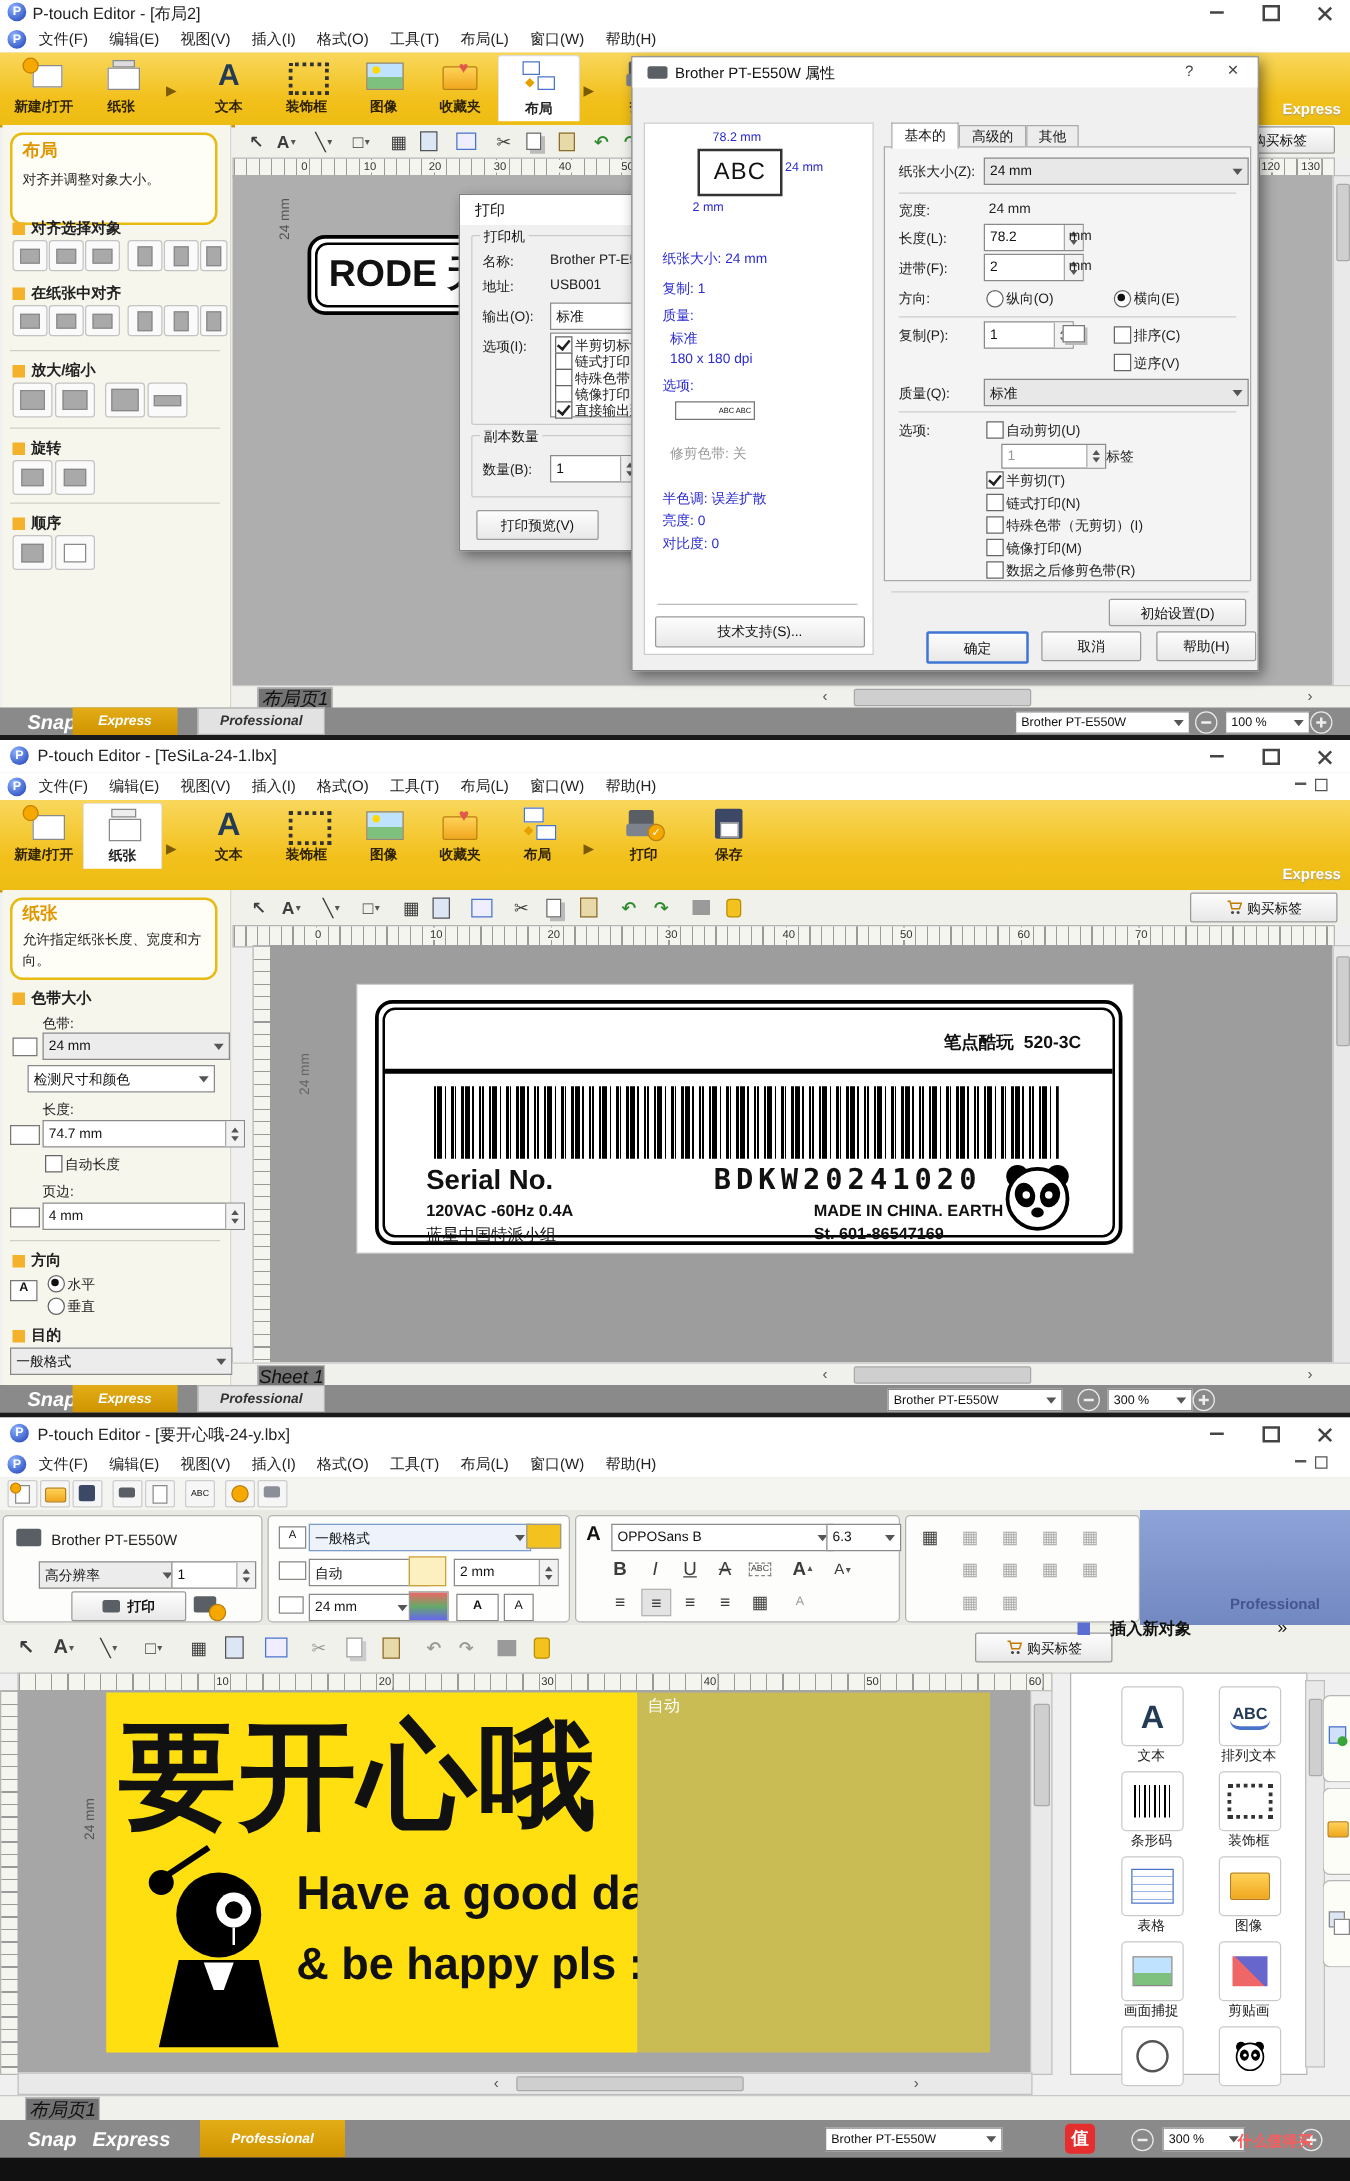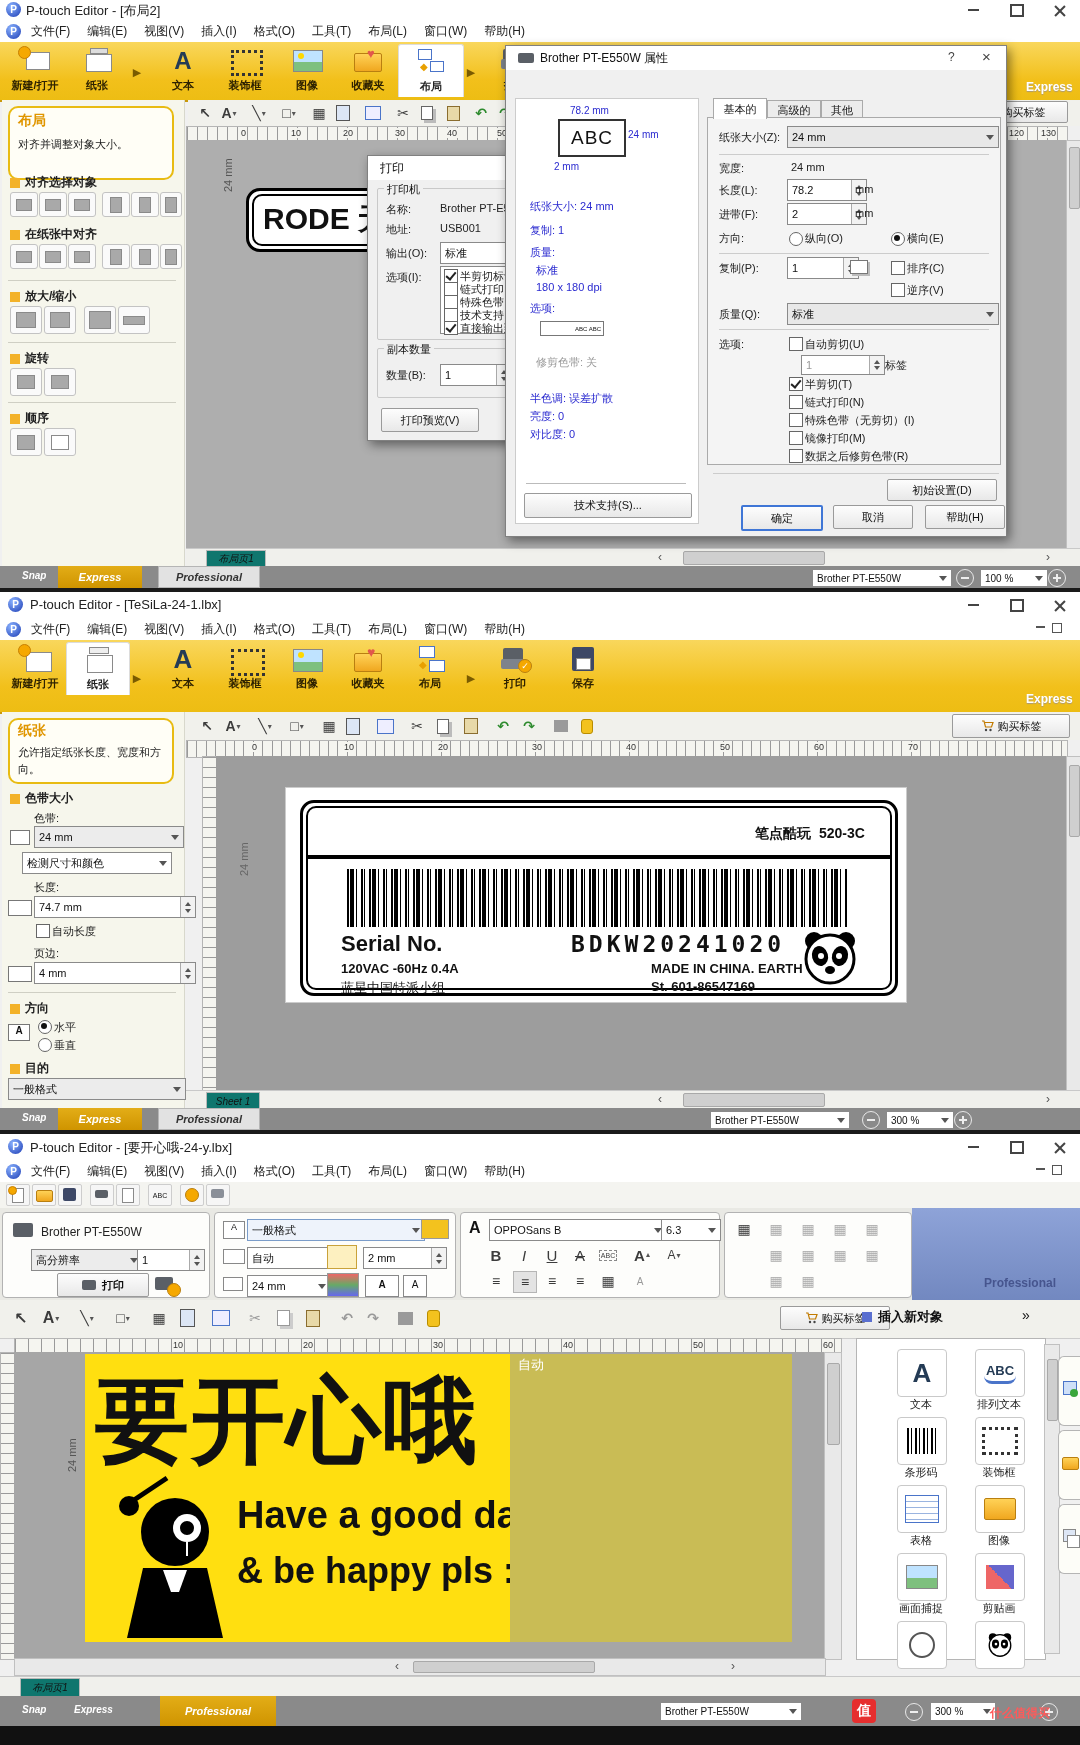--- a/index.html
+++ b/index.html
@@ -46,23 +46,23 @@
   .ico .tri{font-size:8px;color:#555;margin-left:1px}
   .ruler{position:absolute;background:#f5f5f0;border:1px solid #b5b5b5;background-image:repeating-linear-gradient(90deg,#9a9a9a 0 1px,transparent 1px 10px)}
   .vruler{position:absolute;background:#f5f5f0;border:1px solid #b5b5b5;background-image:repeating-linear-gradient(180deg,#9a9a9a 0 1px,transparent 1px 10px)}
   .rnum{position:absolute;font-size:9px;color:#333;background:#f5f5f0;padding:0 1px}
   .canvas1{position:absolute;background:#aeaeae}
   .canvas2{position:absolute;background:#9d9d9d}
   .canvas3{position:absolute;background:#a6a6a6}
   .vscroll{position:absolute;background:#e9e9e9;border:1px solid #c0c0c0}
   .thumb{position:absolute;background:#cfcfcf;border:1px solid #a9a9a9;border-radius:2px}
   .sheetbar{position:absolute;background:#f0f0ec;border-top:1px solid #c9c9c9}
-  .sheettab{position:absolute;background:#0f766e;border:1px solid #b9b9b9;border-bottom:0;font-size:10px;display:flex;align-items:center;justify-content:center;font-style:italic}
+  .sheettab{position:absolute;background:#737373;border:1px solid #b9b9b9;border-bottom:0;font-size:15px;display:flex;align-items:center;justify-content:center;font-style:italic}
   .status{position:absolute;left:0;right:0;background:#8a8a8a}
-  .sntxt{position:absolute;color:#fff;font-size:10px;font-weight:bold;font-style:italic}
+  .sntxt{position:absolute;color:#fff;font-size:16px;font-weight:bold;font-style:italic}
   .extab{position:absolute;background:linear-gradient(#e3ad17,#cf9400);color:#fff;font-weight:bold;font-size:11px;font-style:italic;display:flex;align-items:center;justify-content:center}
   .prtab{position:absolute;background:#e2e2e2;color:#333;font-weight:bold;font-size:11px;font-style:italic;display:flex;align-items:center;justify-content:center;border:1px solid #b5b5b5}
   .ddl{position:absolute;background:#fff;border:1px solid #8a8a8a;font-size:11px;display:flex;align-items:center;padding:0 4px;white-space:nowrap;overflow:hidden}
   .ddl .chv{margin-left:auto;border:4px solid transparent;border-top:5px solid #555;transform:translateY(2px)}
   .spnbox{position:absolute;background:#fff;border:1px solid #8a8a8a;font-size:11px;display:flex;align-items:center;padding:0 16px 0 4px;white-space:nowrap}
   .spn{position:absolute;right:0;top:0;bottom:0;width:14px;border-left:1px solid #aaa;display:flex;flex-direction:column;align-items:center;justify-content:space-around;background:#f2f2f2}
   .spn .up{border:3px solid transparent;border-bottom:4px solid #555}
   .spn .dn{border:3px solid transparent;border-top:4px solid #555}
   .dlg{position:absolute;background:#f0f0f0;border:1px solid #808080;box-shadow:3px 4px 10px rgba(0,0,0,.45)}
   .dlgttl{position:absolute;left:0;right:0;top:0;background:#fff;display:flex;align-items:center;font-size:12px}
@@ -373,21 +373,21 @@
         </div>
     <div class="lbl" style="left:18px;top:114px">选项(I):</div>
     <div class="a" style="left:72px;top:110px;width:158px;height:66px;background:#fff;border:1px solid #8a8a8a">
       <span class="ck on" style="left:3px;top:2px"></span>
           <span class="lbl" style="left:19px;top:2px">半剪切标记</span>
       <span class="ck" style="left:3px;top:15px"></span>
           <span class="lbl" style="left:19px;top:15px">链式打印</span>
       <span class="ck" style="left:3px;top:28px"></span>
           <span class="lbl" style="left:19px;top:28px">特殊色带（无</span>
       <span class="ck" style="left:3px;top:41px"></span>
-          <span class="lbl" style="left:19px;top:41px">技术支持</span>
+          <span class="lbl" style="left:19px;top:41px">镜像打印</span>
       <span class="ck on" style="left:3px;top:54px"></span>
           <span class="lbl" style="left:19px;top:54px">直接输出到打</span>
     </div>
     <div class="grp" style="left:9px;top:192px;width:224px;height:48px"></div>
     <div class="grplbl" style="left:16px;top:186px">副本数量</div>
     <div class="lbl" style="left:18px;top:212px">数量(B):</div>
     <div class="spnbox" style="left:72px;top:208px;width:50px;height:20px">
           <span>1</span>
           <span class="spn">
             <span class="up"></span>
@@ -1103,21 +1103,21 @@
         </div>
   </div>
   <div class="btn" style="left:780px;top:172px;width:108px;height:22px;gap:4px;z-index:3">
     <svg width="13" height="12" viewBox="0 0 13 12">
           <path d="M1 1h2l1.5 6h6l1.5-4.5H4" fill="none" stroke="#c27b00" stroke-width="1.2"></path>
           <circle cx="5" cy="10" r="1.2" fill="#444"></circle>
           <circle cx="9.5" cy="10" r="1.2" fill="#444"></circle>
         </svg>
     <span>购买标签</span>
   </div>
-  <div class="a fx" style="left:862px;top:170px;width:218px;height:26px;gap:6px;z-index:3">
+  <div class="a fx" style="left:862px;top:156px;width:218px;height:26px;gap:16px;z-index:3">
     <span class="bullet" style="background:#5a6fd0"></span>
     <span style="font-weight:bold;font-size:13px">插入新对象</span>
     <span class="a" style="left:160px;top:3px;font-size:14px">»</span>
   </div>
 
   <div class="ruler" style="left:14px;top:204px;width:826px;height:14px;background-image:repeating-linear-gradient(90deg,#9a9a9a 0 1px,transparent 1px 13px)"></div>
   <span class="rnum" style="left:172px;top:206px">10</span>
   <span class="rnum" style="left:302px;top:206px">20</span>
   <span class="rnum" style="left:432px;top:206px">30</span>
   <span class="rnum" style="left:562px;top:206px">40</span>

